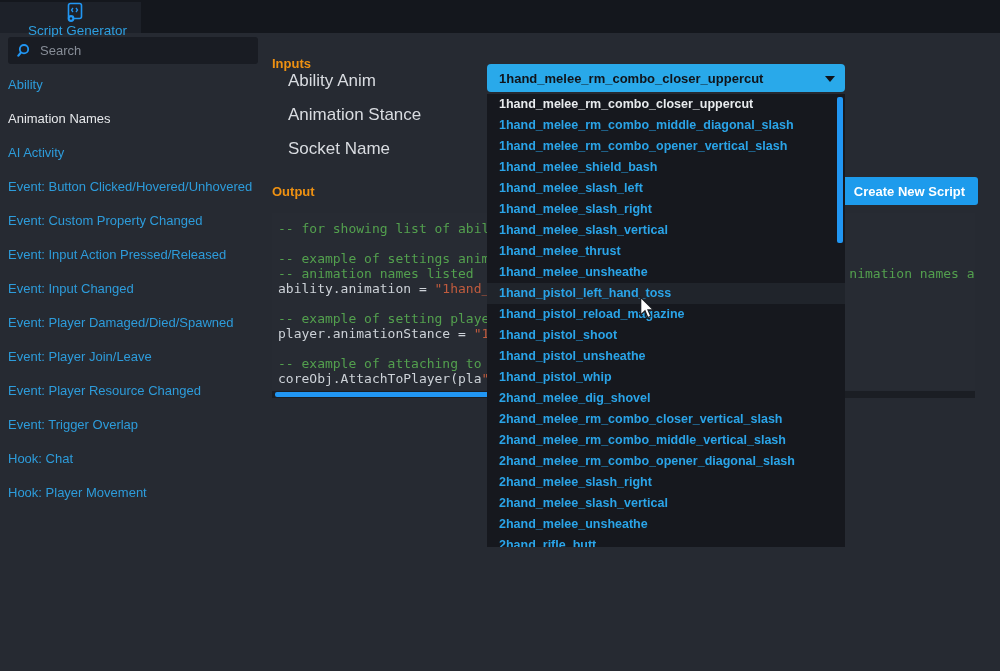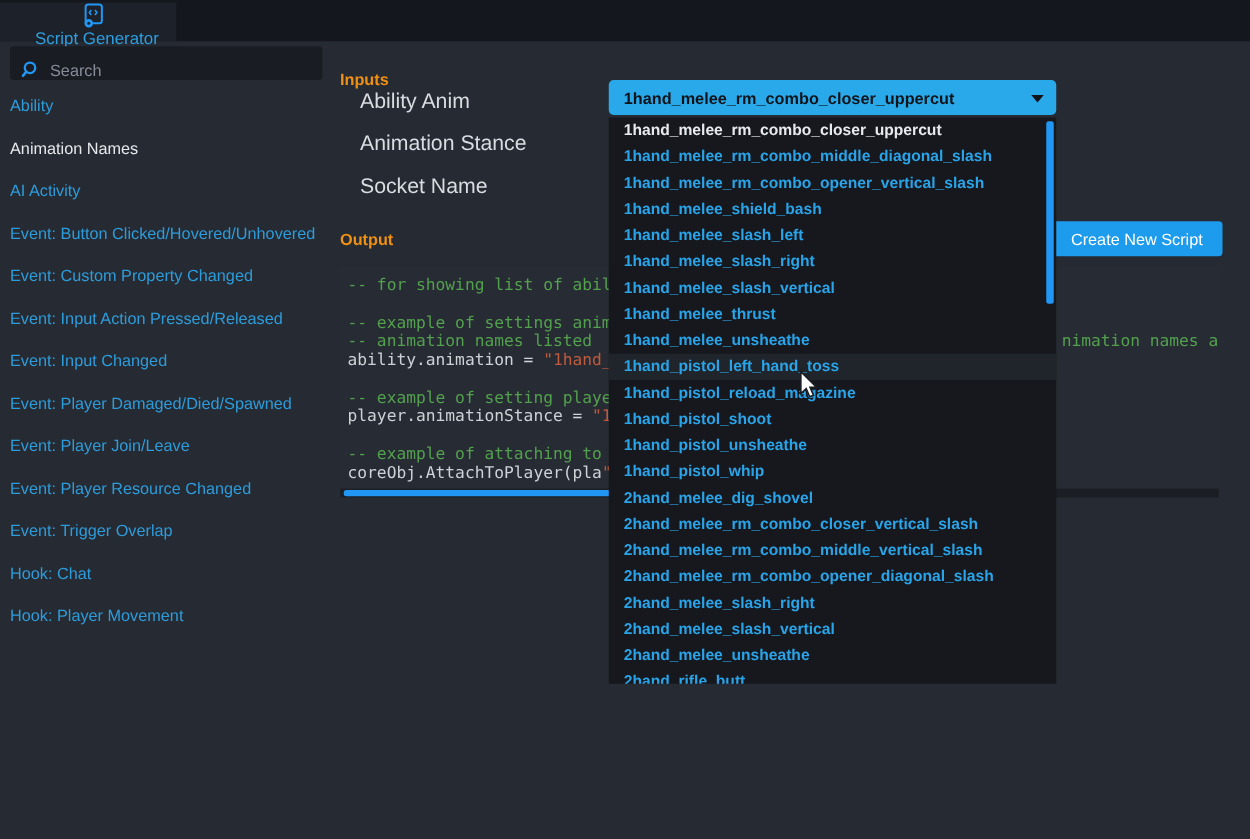--- a/index.html
+++ b/index.html
@@ -16,21 +16,21 @@
   .tab {
     position:absolute; left:0; top:2px; height:31px; width:141px;
     background:#1d2129; display:flex; align-items:center; padding-left:7px;flex-direction:column;
   }
   .tab-title { color:#2d9fe0; font-size:13.5px; margin-left:7px; }
   .tab-close { color:#1e9be9; font-size:12px; font-weight:bold; margin-left:10px; cursor:default; }
 
   
   .searchbox {
     position:absolute; left:8px; top:37px; width:250px; height:27px;
-    background:#191c23; border-radius:3px; display:flex; align-items:flex-end; padding-left:9px;
+    background:#191c23; border-radius:3px; display:flex; align-items:center; padding-left:9px;
   }
   .searchbox input {
     background:transparent; border:none; outline:none; color:#dfe2e6;
     font-family:"Liberation Sans", sans-serif; font-size:13px; margin-left:7px; width:200px;
   }
   .searchbox input::placeholder { color:#878d97; opacity:1; }
   .side-list { position:absolute; left:0; top:68px; width:260px; }
   .side-item {
     height:34px; line-height:34px; padding-left:8px; font-size:13px;
     color:#2d9cdb; white-space:nowrap; overflow:hidden; cursor:default;
@@ -73,21 +73,21 @@
   .dd-thumb {
     position:absolute; right:2px; top:3px; width:6px; height:146px;
     background:#2196f3; border-radius:2px;
   }
 
   
   .create-btn {
     position:absolute; left:841px; top:177px; width:137px; height:28px;
     background:#1d9bec; border:none; border-radius:3px; z-index:2;
     color:#ffffff; font-family:"Liberation Sans", sans-serif;
-    font-size:13px; font-weight:normal; cursor:default;
+    font-size:13px; font-weight:bold; cursor:default;
   }
   .code-area {
     position:absolute; left:272px; top:213px; width:703px; height:177px;
     background:#272b33; overflow:hidden; padding:8px 0 0 6px;
   }
   .code-line {
     font-family:"DejaVu Sans Mono", monospace; font-size:13px; line-height:15px;
     white-space:pre; color:#cdd2d8;
   }
   .tok-comment { color:#53a04e; }

